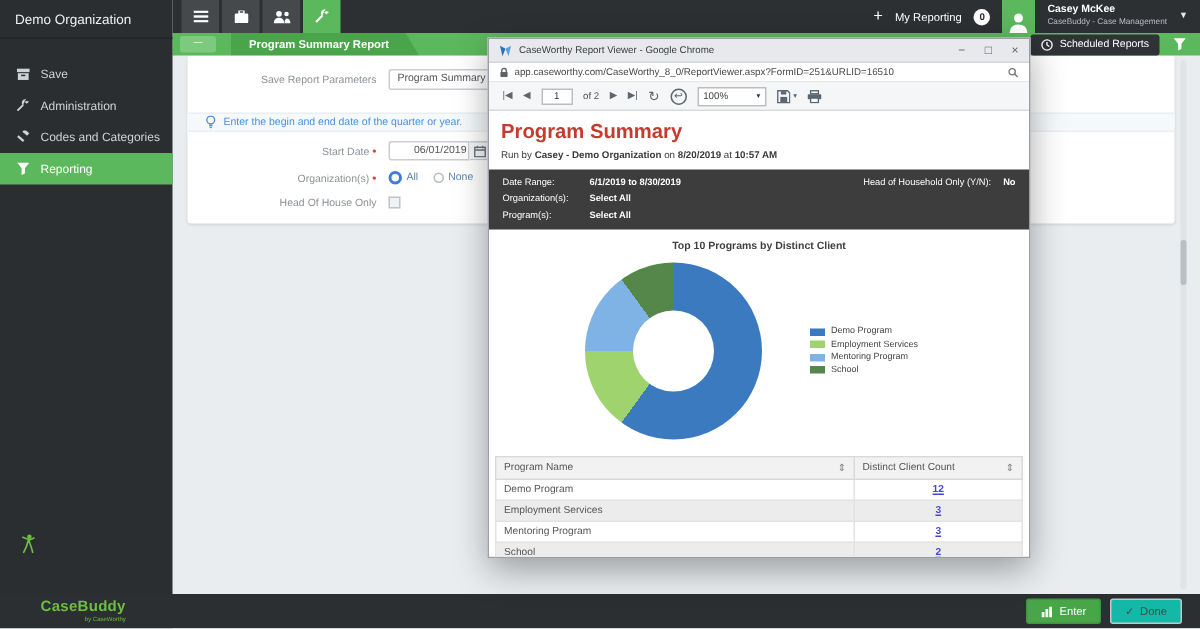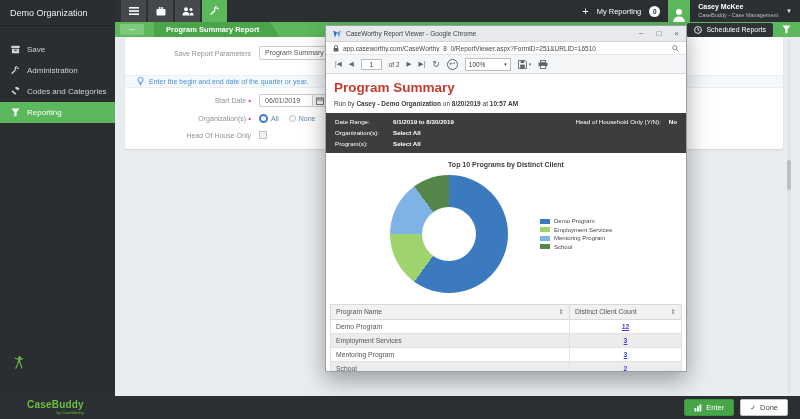--- a/index.html
+++ b/index.html
@@ -42,37 +42,37 @@
   
   .panel { position:absolute; left:125px; top:37px; width:658px; height:112px; background:#fff; border-radius:2px; box-shadow:0 1px 2px rgba(0,0,0,.10); z-index:2; }
   .form-row { display:flex; align-items:center; }
   .form-label { width:126px; text-align:right; color:#8d9297; font-size:7px; margin-right:8px; white-space:nowrap; }
   .req { color:#e0402e; font-size:8px; margin-left:2px; line-height:1; }
   .row-save { margin-top:9px; }
   .sel-box { width:102px; height:14px; border:1px solid #c9cdd1; border-radius:2px; font-size:7px; color:#555; line-height:12px; padding-left:5px; background:#fff; cursor:pointer; }
   .hint-row { margin-top:15px; background:#f5f9fb; border-top:1px solid #e9f0f4; border-bottom:1px solid #e9f0f4; height:13px; display:flex; align-items:center; padding-left:12px; gap:5px; }
   .hint-text { color:#4a90d9; font-size:7px; }
   .row-date { margin-top:6px; }
-  .date-input { width:54px; height:13px; border:1px solid #c9cdd1; border-radius:2px 0 0 2px; font-size:7px; color:#555; padding-left:5px; font-family:inherit; }
+  .date-input { width:54px; height:13px; border:1px solid #c9cdd1; border-radius:2px 0 0 2px; font-size:7px; color:#555; padding-left:16px; font-family:inherit; }
   .cal-btn { width:15px; height:13px; border:1px solid #c9cdd1; border-left:none; border-radius:0 2px 2px 0; background:#f4f5f6; display:flex; align-items:center; justify-content:center; cursor:pointer; }
   .row-org { margin-top:7px; }
   .radio-opt { display:flex; align-items:center; gap:3px; margin-right:10px; color:#5f86ad; font-size:7px; cursor:pointer; }
   .rdot { width:7px; height:7px; border-radius:50%; border:1px solid #b6bbbf; background:#fbfbfb; }
   .rdot.sel { width:9px; height:9px; border:2.5px solid #3d7edb; background:#fff; }
   .row-hoh { margin-top:8px; }
   .chk { width:8px; height:8px; border:1px solid #bfc4c8; background:#f1f2f3; cursor:pointer; }
 
   
   .main-scroll { position:absolute; right:9px; top:40px; width:4px; height:353px; background:#e0e4e7; border-radius:2px; z-index:2; }
   .main-thumb { position:absolute; top:120px; width:4px; height:30px; background:#b9bfc5; border-radius:2px; cursor:grab; }
 
   
   .bottombar { position:absolute; left:0; bottom:0; width:800px; height:23px; background:#2b2f32; display:flex; align-items:center; justify-content:flex-end; gap:6px; padding-right:12px; z-index:6; }
   .btn-report { display:flex; align-items:center; gap:4px; background:#48a648; color:#fff; font-size:7.5px; padding:3px 9px; border-radius:2px; border:1px solid #3f953f; cursor:pointer; }
-  .btn-done { display:flex; align-items:center; gap:4px; background:#ffffff; color:#444; font-size:7.5px; padding:3px 9px; border-radius:2px; border:1px solid #c6c6c6; cursor:pointer; }
+  .btn-done { display:flex; align-items:center; gap:4px; background:#14b8a6; color:#444; font-size:7.5px; padding:3px 9px; border-radius:2px; border:1px solid #c6c6c6; cursor:pointer; }
   .logo { position:absolute; left:13px; bottom:4px; z-index:7; display:flex; align-items:flex-start; gap:3px; }
   .logo-texts { line-height:1; }
   .logo-text { display:block; color:#6cbf3f; font-size:10px; font-weight:bold; letter-spacing:.2px;margin-top:44px; }
   .logo-tag { display:block; color:#6cbf3f; font-size:4px; text-align:right; margin-top:1px; }
 
   
   .popup { position:absolute; left:325px; top:25px; width:362px; height:347px; background:#fff; border:1px solid #9aa0a6; box-shadow:0 8px 22px rgba(0,0,0,.35); z-index:50; }
   .ptitle { height:16px; background:#e7e9ec; display:flex; align-items:center; padding:0 7px; gap:5px; border-bottom:1px solid #d3d6d9; }
   .ptitle-text { font-size:6.5px; color:#3c4043; white-space:nowrap; }
   .pctrl { margin-left:auto; display:flex; gap:13px; align-items:center; color:#5f6368; font-size:8px; }

